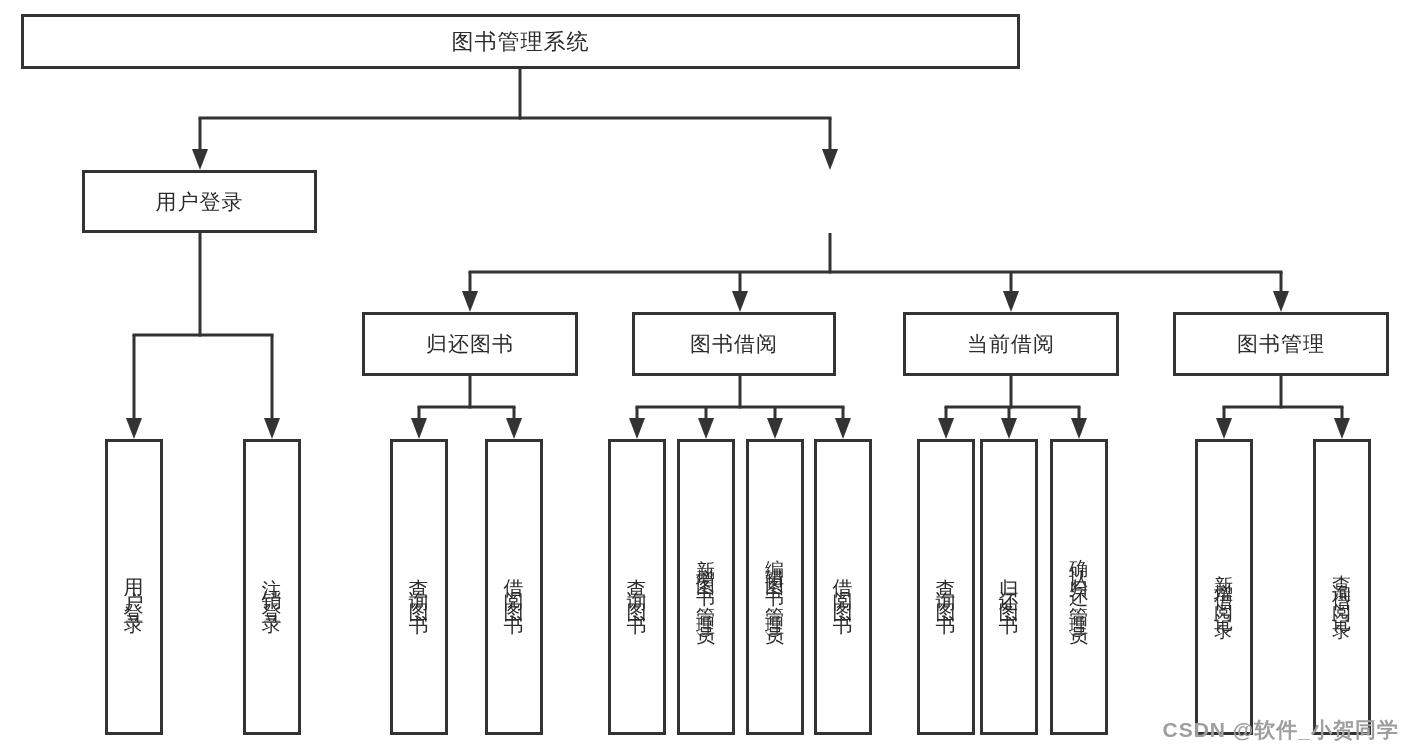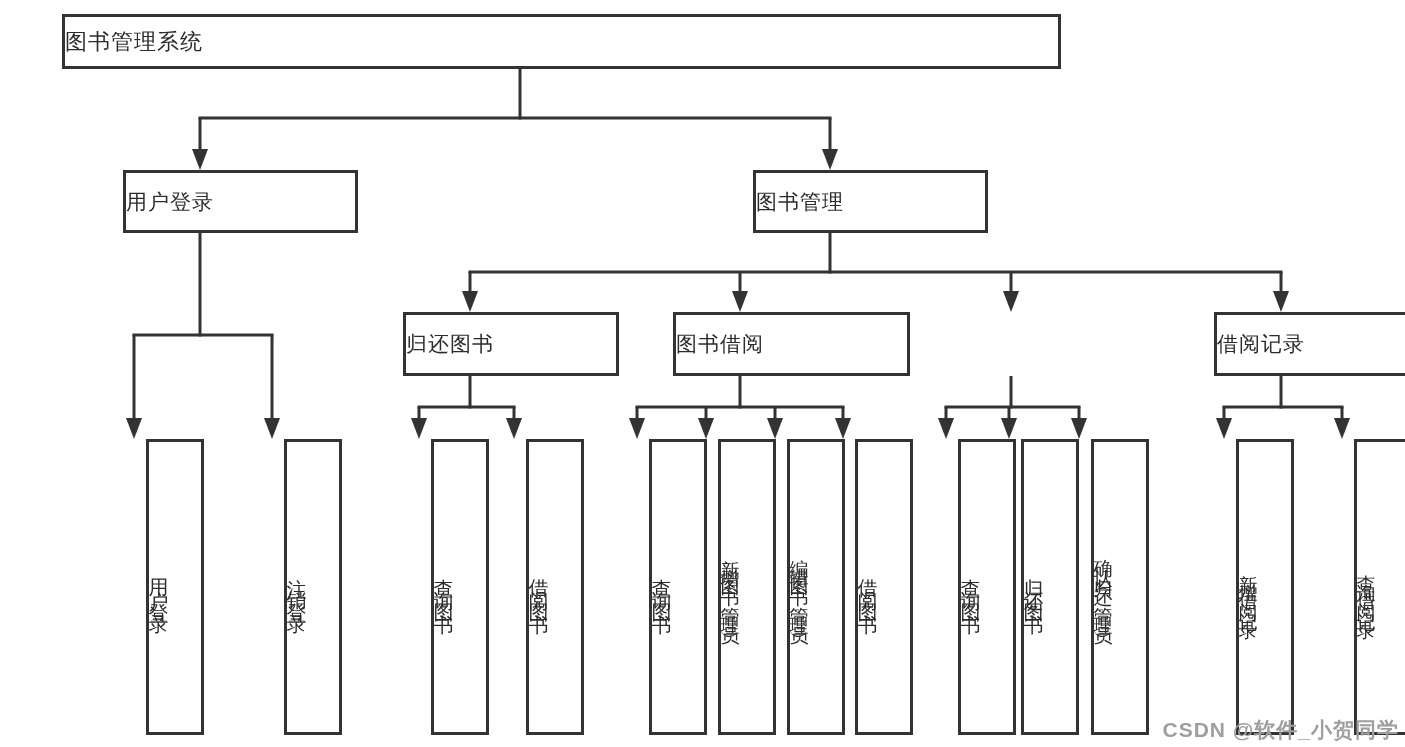--- a/index.html
+++ b/index.html
@@ -6,21 +6,21 @@
     --line:#333333;
     --text:#2b2b2b;
     --watermark:#9e9e9e;
     --bg:#ffffff;
   }
   *{margin:0;padding:0;box-sizing:border-box;}
   html,body{width:1405px;height:747px;background:var(--bg);}
   body{font-family:"Liberation Sans","DejaVu Sans",sans-serif;color:var(--text);}
   .stage{position:relative;width:1405px;height:747px;background:var(--bg);overflow:hidden;}
   #connectors{position:absolute;left:0;top:0;pointer-events:none;}
-  .box{position:absolute;border:3px solid var(--line);background:#fff;display:flex;align-items:center;margin-left:41px;}
+  .box{position:absolute;border:3px solid var(--line);background:#fff;display:flex;align-items:center;justify-content:center;}
   .box.h .hlabel{font-size:21px;letter-spacing:1px;white-space:nowrap;}
   .box.root{left:21px;top:14px;width:999px;height:55px;}
   .box.root .hlabel{font-size:22px;}
   .box.v{top:439px;width:58px;height:296px;}
   .vtext{
     writing-mode:vertical-rl;
     text-orientation:mixed;
     font-size:20px;
     letter-spacing:0.6em;
     line-height:1;
@@ -93,32 +93,32 @@
       <polygon points="1334,418 1350,418 1342,439" fill="var(--line)"></polygon>
     </svg>
 
   <div class="box h root">
     <span class="hlabel">图书管理系统</span>
   </div>
 
   <div class="box h" style="left:82px;top:170px;width:235px;height:63px">
     <span class="hlabel">用户登录</span>
   </div>
-  <div class="box h" style="left:712px;top:170px;width:235px;height:63px">
-    <span class="hlabel">图书管理</span>
-  </div>
 
   <div class="box h" style="left:362px;top:312px;width:216px;height:64px">
     <span class="hlabel">归还图书</span>
   </div>
-  <div class="box h" style="left:632px;top:312px;width:237px;height:64px">
+  <div class="box h" style="left:632px;top:312px;width:204px;height:64px">
     <span class="hlabel">图书借阅</span>
   </div>
+  <div class="box h" style="left:903px;top:312px;width:216px;height:64px">
+    <span class="hlabel">当前借阅</span>
+  </div>
   <div class="box h" style="left:1173px;top:312px;width:216px;height:64px">
-    <span class="hlabel">借阅记录</span>
+    <span class="hlabel">图书管理</span>
   </div>
 
   <div class="box v" style="left:105px">
     <span class="vtext">用户登录</span>
   </div>
   <div class="box v" style="left:243px">
     <span class="vtext">注销登录</span>
   </div>
 
   <div class="box v" style="left:390px">

